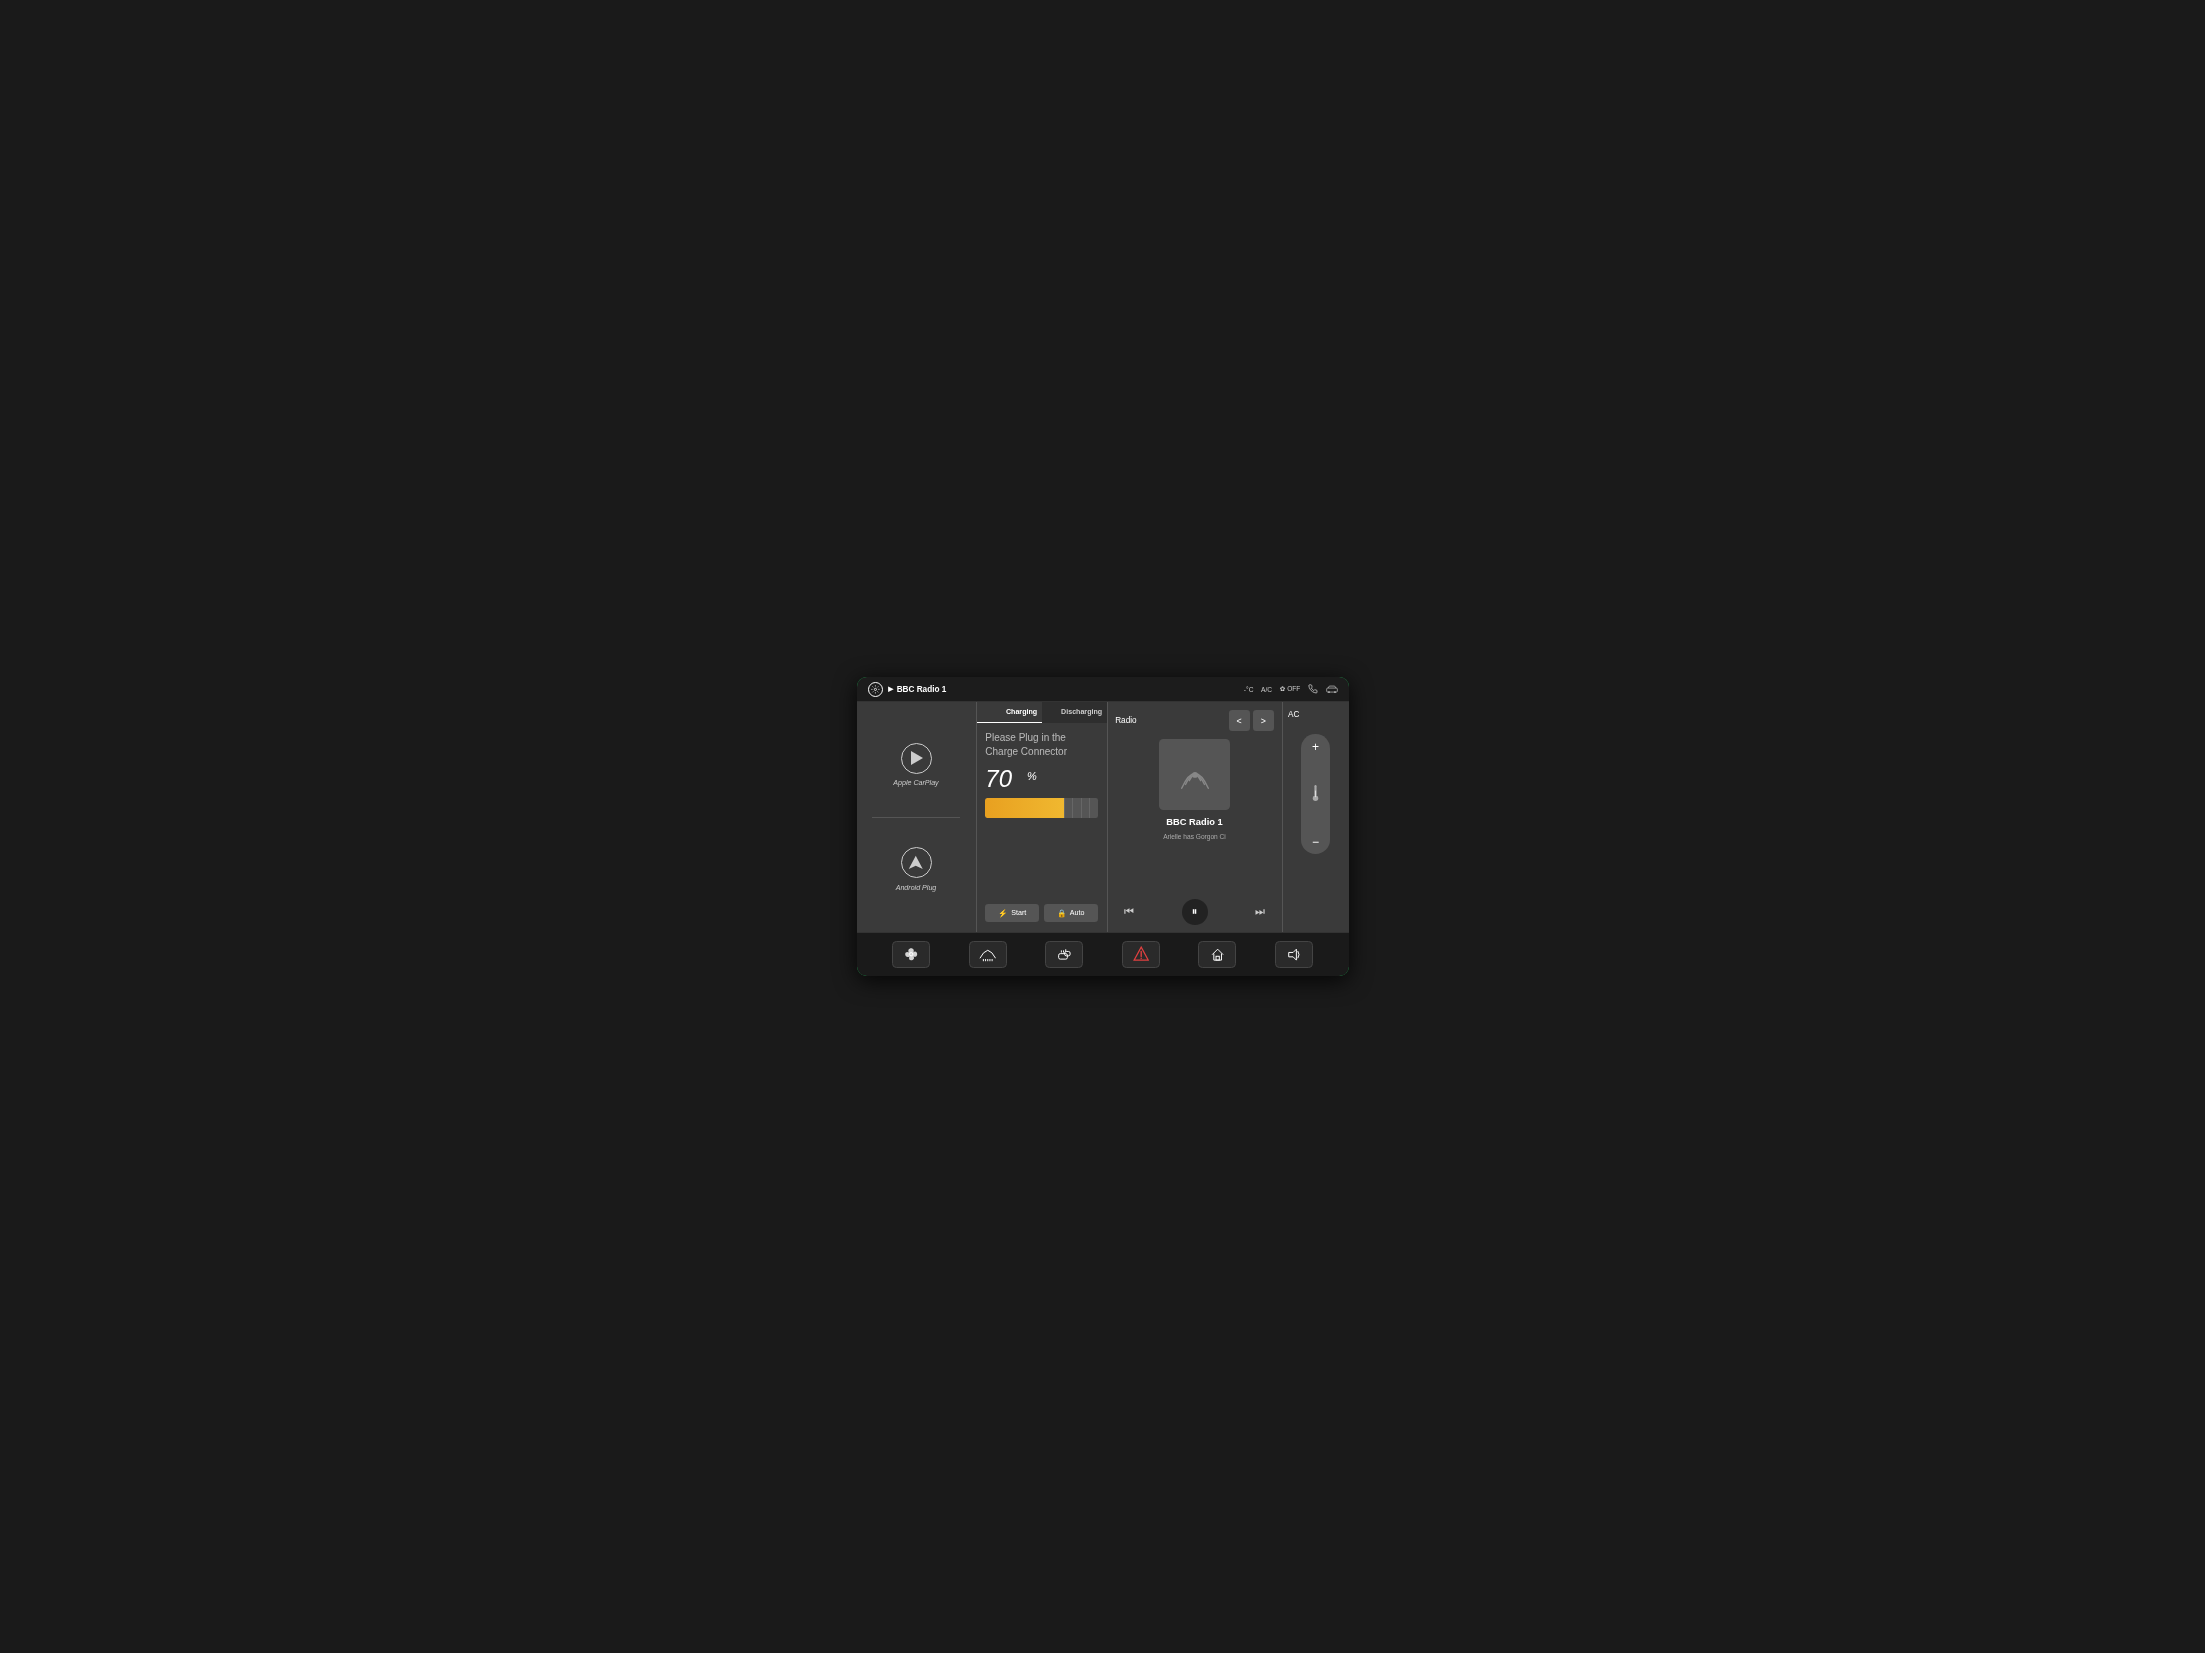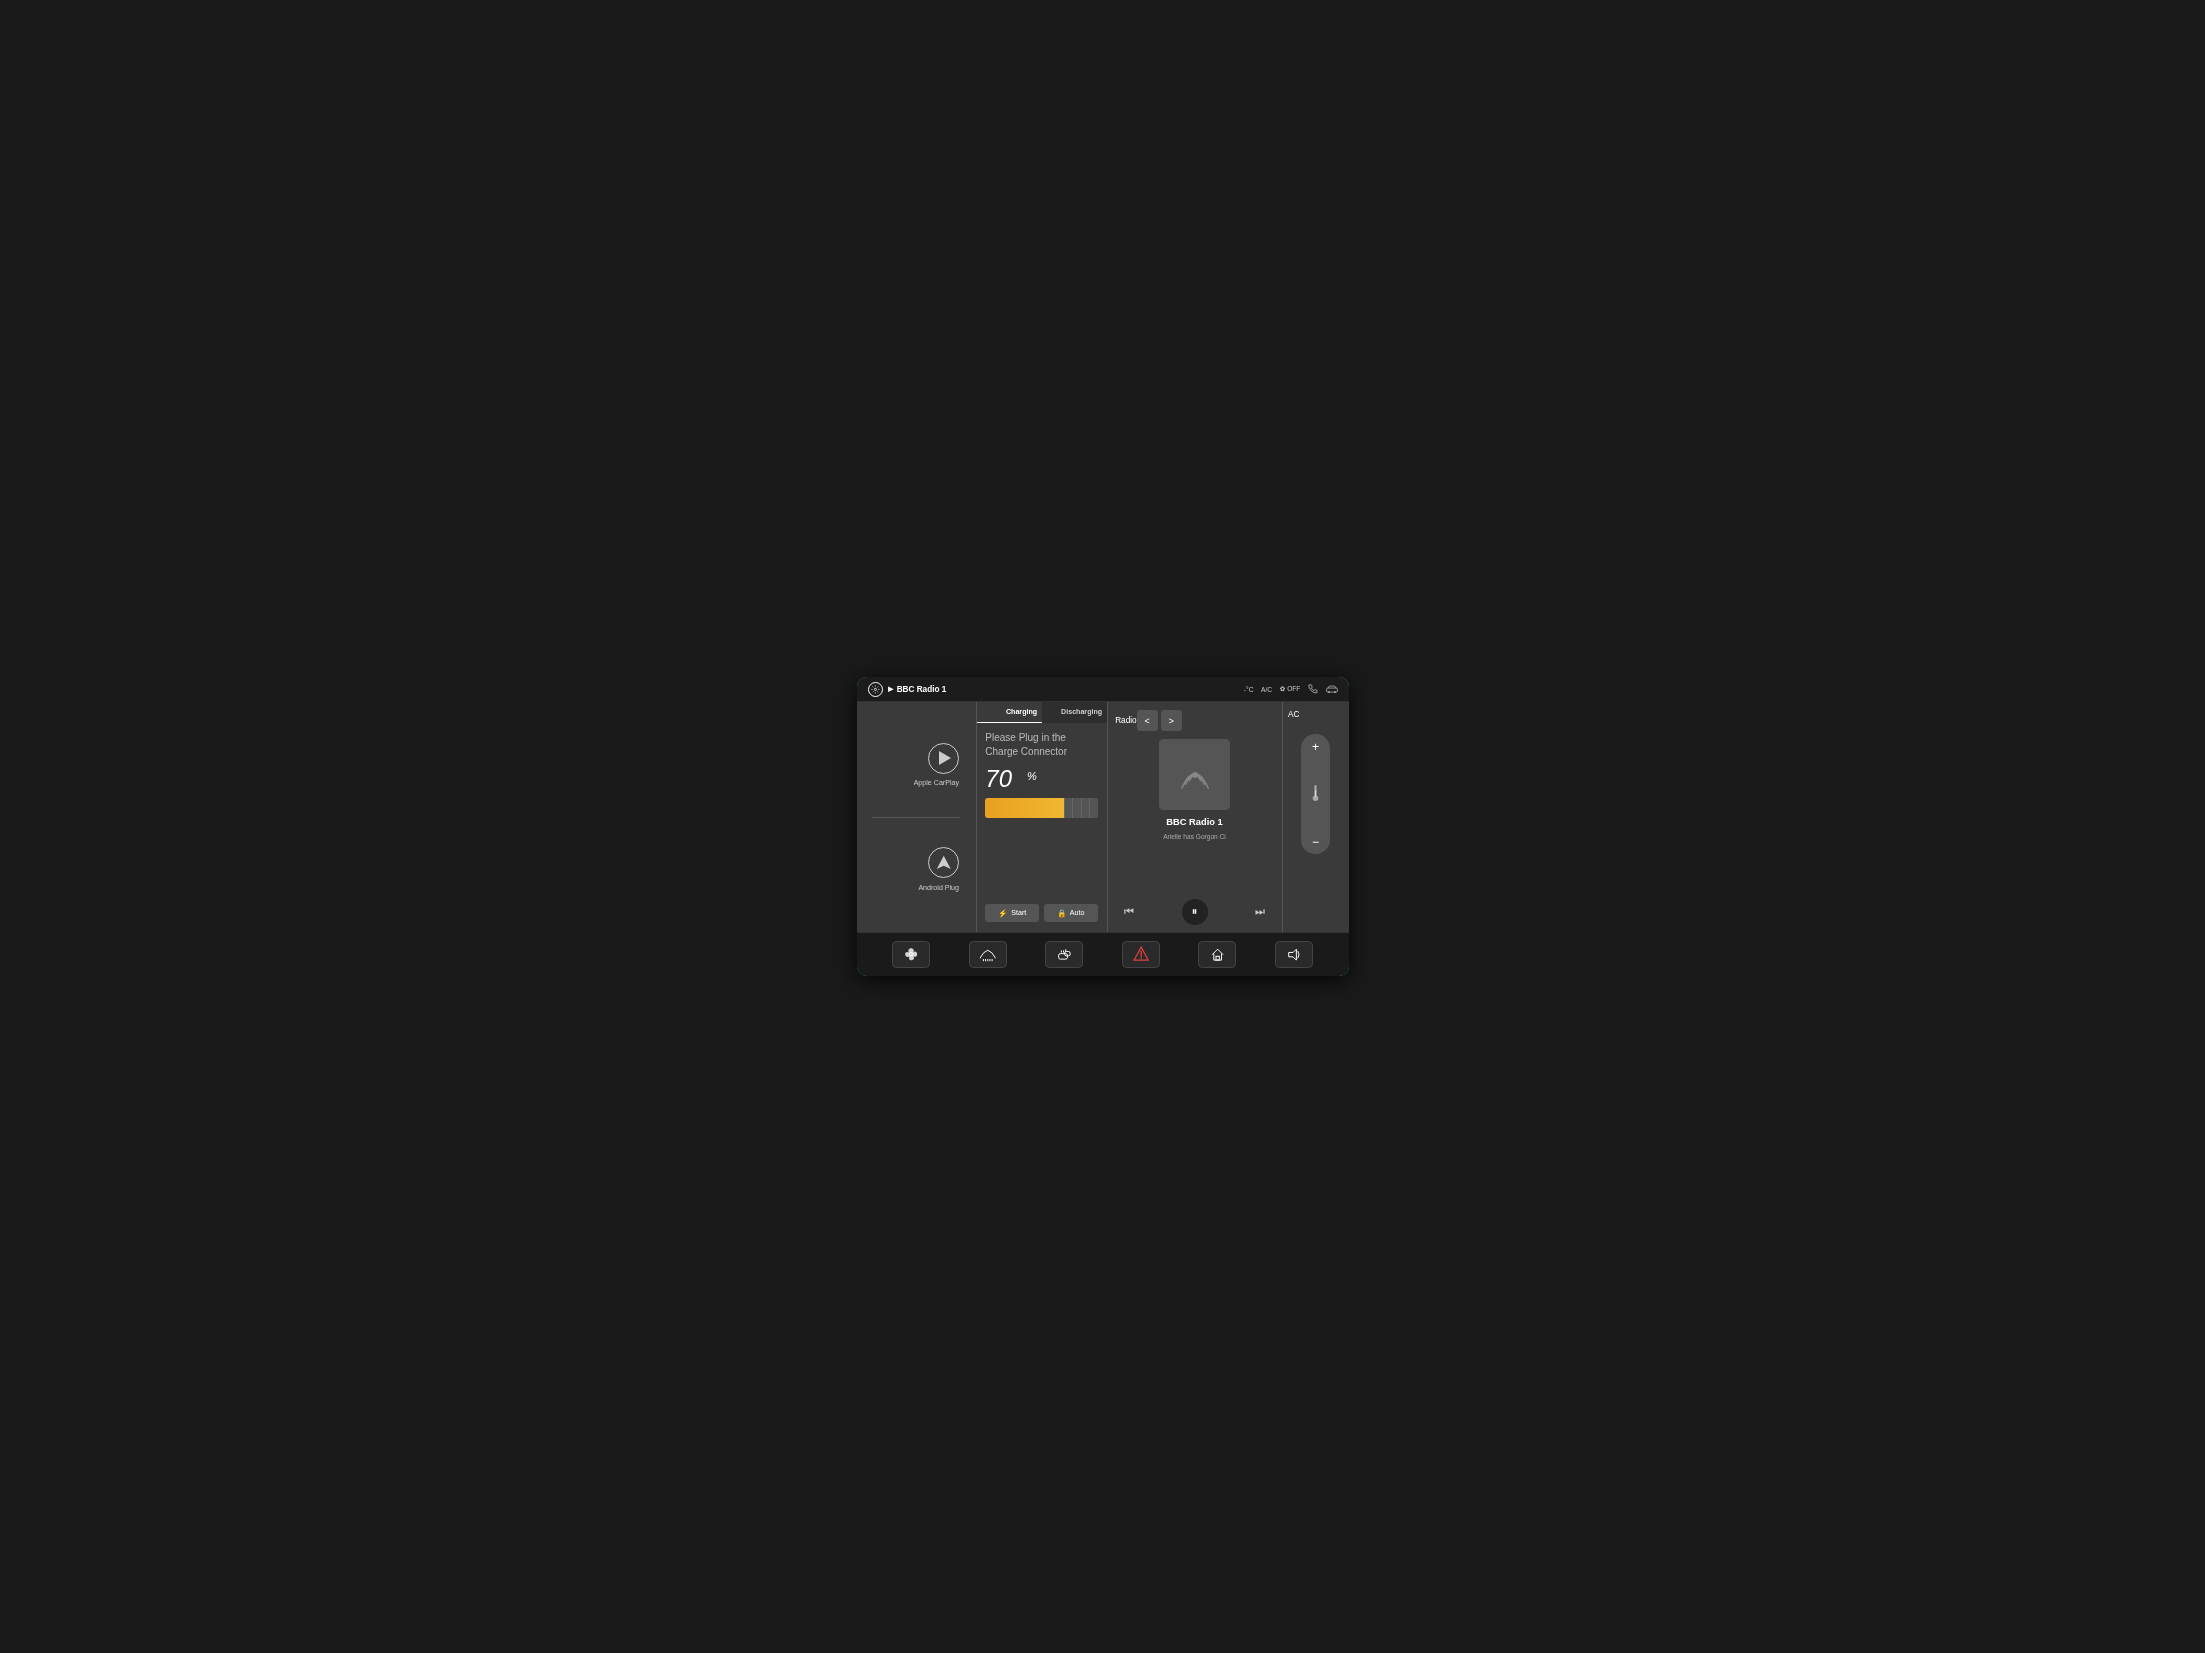--- a/index.html
+++ b/index.html
@@ -97,27 +97,28 @@
       flex-direction: column;
       align-items: center;
       justify-content: space-evenly;
       padding: 11px;
       border-right: 0.5px solid #555;
     }
 
     .app-item {
       display: flex;
       flex-direction: column;
-      align-items: flex-end;
+      align-items: center;
       gap: 5.5px;
       cursor: pointer;
       width: 100%;
       padding: 9.8px 5.5px;
       border-radius: 4.4px;
       transition: background 0.15s;
+      font-style: italic;
     }
 
     .app-icon-circle {
       width: 31px;
       height: 31px;
       border: 1.4px solid #ccc;
       border-radius: 50%;
       display: flex;
       align-items: center;
       justify-content: center;
@@ -275,20 +276,21 @@
       display: flex;
       flex-direction: column;
       padding: 7.7px;
       border-right: 0.5px solid #555;
       gap: 5.5px;
     }
 
     .radio-header {
       display: flex;
       align-items: center;
+      justify-content: space-between;
     }
 
     .radio-title {
       color: #fff;
       font-size: 8.2px;
       font-weight: 500;
     }
 
     .nav-btns {
       display: flex;

